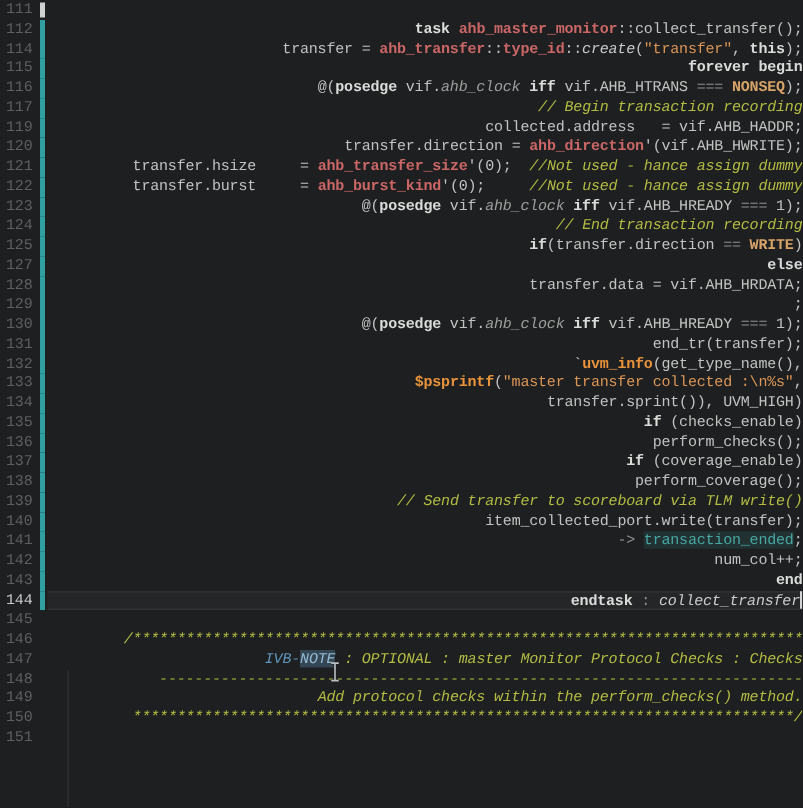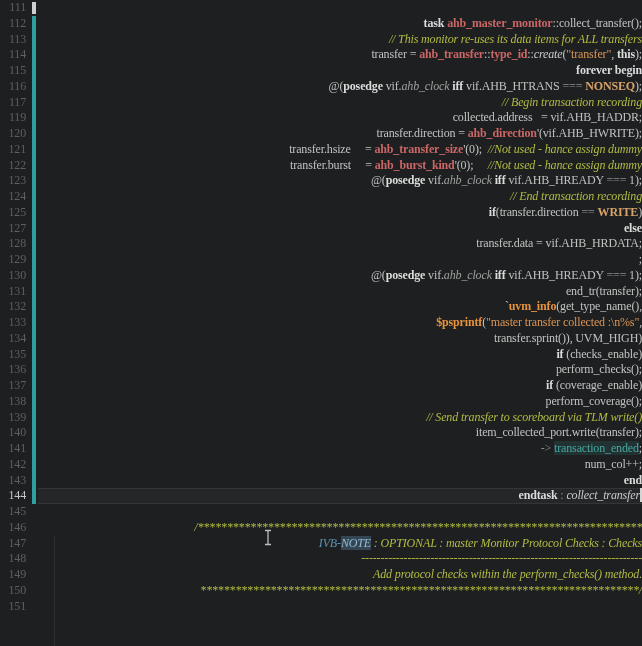--- a/index.html
+++ b/index.html
@@ -1,20 +1,20 @@
 <!DOCTYPE html>
 <html style="--bg: #1d1f21; --fg: #c1c3c1; --kw: #dadcda; --type: #cb6666; --str: #dd9655; --mac: #e8933c; --cnst: #d7a368; --cmt: #b3bc42; --op: #8d908d; --dimItalic: #9da09d; --brightItalic: #cacccb; --evt: #47a8a3; --cmtBlue: #5f93b8; --noteFg: #93bcd3; --noteBg: #344553; --ln: #5d605f; --lnActive: #c6c9c7; --markerTeal: #2f9f9f; --markerLight: #ced1d0; --caret: #d2d5d3;"><head>
 <meta charset="utf-8">
 <style>
   html,body{margin:0;padding:0;background:#1d1f21;}
   .editor{
     position:relative;
     width:642px;height:646px;
     background:var(--bg,#1d1f21);
-    font-family:Liberation Serif, serif;
+    font-family:Liberation Mono, monospace;
     font-size:12px;
     letter-spacing:-0.15px;
     overflow:hidden;
     cursor:text;
   }
   .rows{position:absolute;inset:0;display:flex;flex-direction:column;}
   .row{display:flex;height:15.756px;line-height:15.756px;flex:none;}
   .gutter{width:38px;flex:none;position:relative;cursor:default;}
   .ln{position:absolute;right:12px;color:var(--ln,#5d605f);}
   .row.active .ln{color:var(--lnActive,#c6c9c7);}
@@ -57,27 +57,20 @@
       </div>
       <div class="row">
         <div class="gutter">
           <span class="ln">112</span>
           <span class="marker mt"></span>
         </div>
         <div class="code"><span class="tok-kw">task</span><span class="tok-pln"> </span><span class="tok-type">ahb_master_monitor</span><span class="tok-pln">::collect_transfer();</span></div>
       </div>
       <div class="row">
         <div class="gutter">
-          <span class="ln">113</span>
-          <span class="marker mt"></span>
-        </div>
-        <div class="code"><span class="tok-cmt">// This monitor re-uses its data items for ALL transfers</span></div>
-      </div>
-      <div class="row">
-        <div class="gutter">
           <span class="ln">114</span>
           <span class="marker mt"></span>
         </div>
         <div class="code"><span class="tok-pln">transfer = </span><span class="tok-type">ahb_transfer</span><span class="tok-pln">::</span><span class="tok-type">type_id</span><span class="tok-pln">::</span><span class="tok-itlb">create</span><span class="tok-pln">(</span><span class="tok-str">"transfer"</span><span class="tok-pln">, </span><span class="tok-kw">this</span><span class="tok-pln">);</span></div>
       </div>
       <div class="row">
         <div class="gutter">
           <span class="ln">115</span>
           <span class="marker mt"></span>
         </div>

